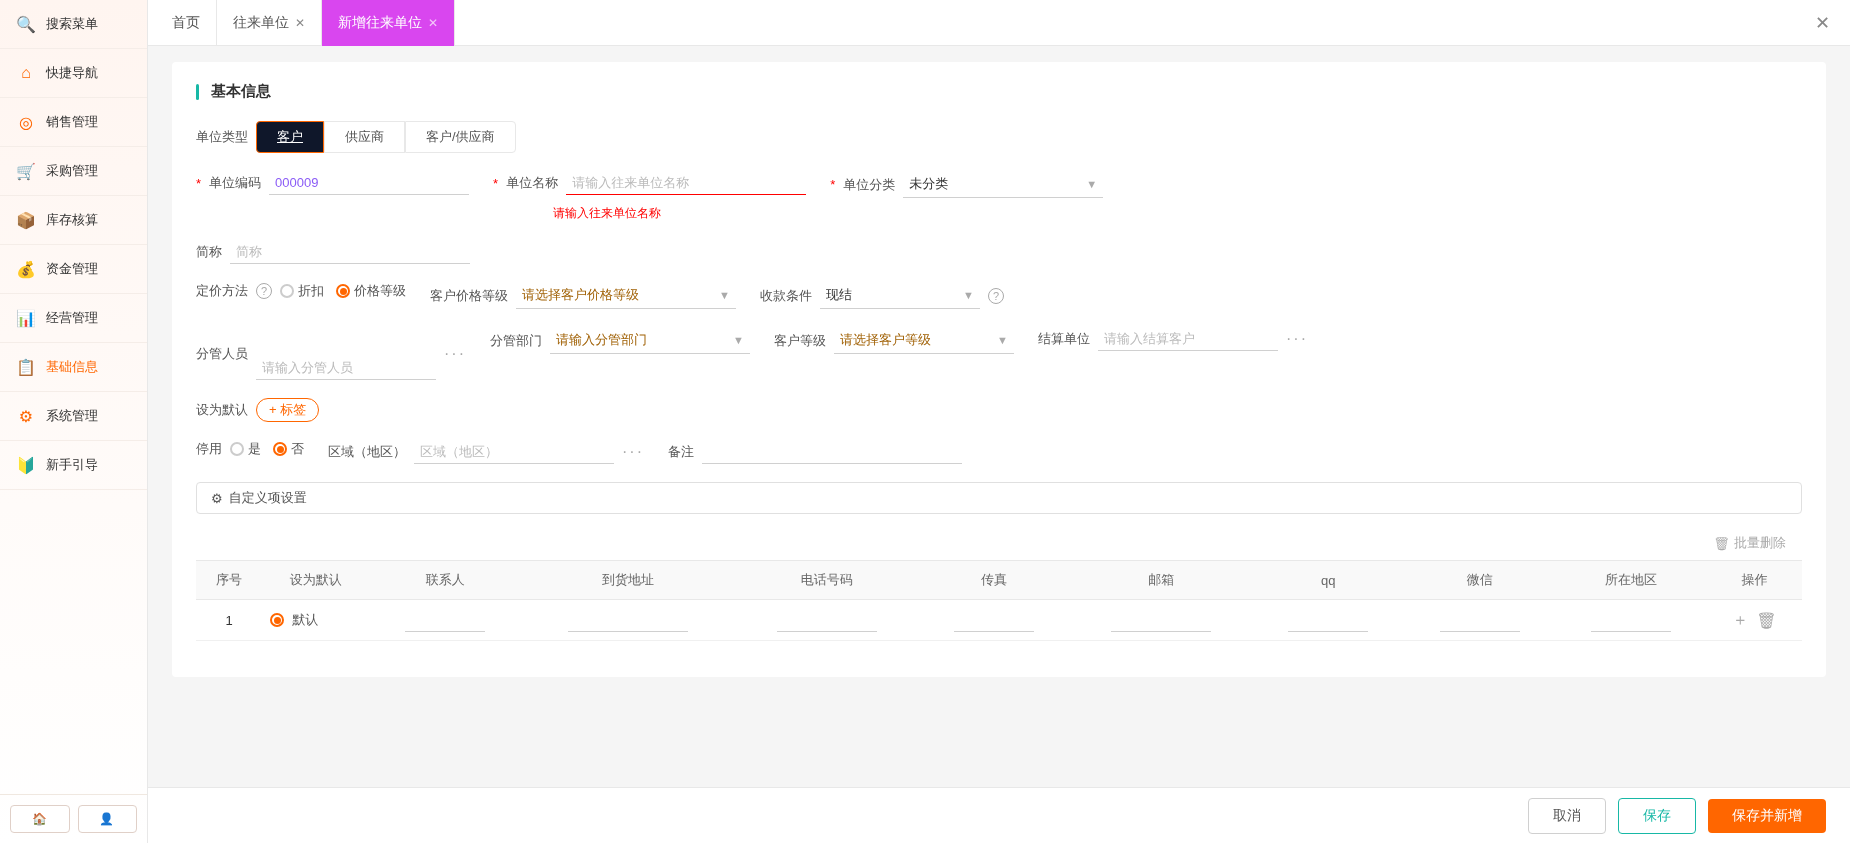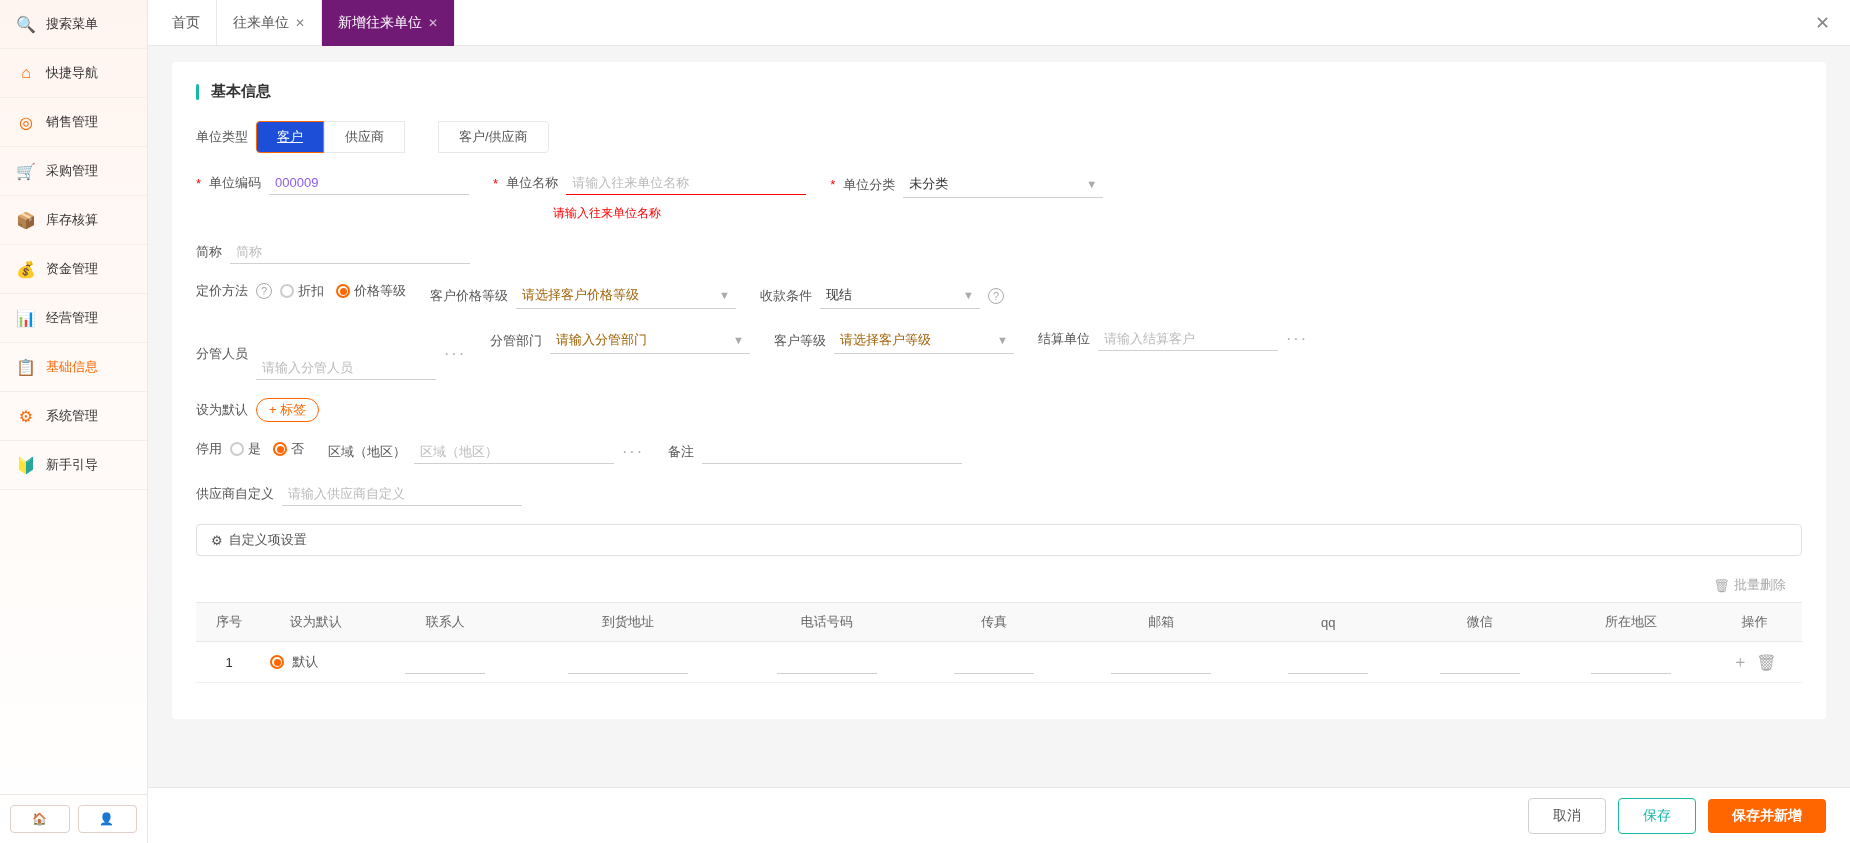--- a/index.html
+++ b/index.html
@@ -48,21 +48,21 @@
       padding: 0 16px;
       height: 46px;
       cursor: pointer;
       font-size: 14px;
       color: #555;
       border-right: 1px solid #e8e8e8;
       gap: 6px;
       white-space: nowrap;
     }
     .tab.active {
-      background: #701a75;
+      background: #d946ef;
       color: #fff;
     }
     .tab .close-x { font-size: 12px; color: inherit; opacity: 0.7; }
     .tab.active .close-x { color: #fff; }
     .tab-close-global { margin-left: auto; font-size: 18px; color: #888; cursor: pointer; padding: 0 12px; }
 
     
     .content { flex: 1; overflow-y: auto; background: #f5f5f5; padding: 16px 24px; }
 
     
@@ -73,22 +73,22 @@
     .unit-type-group { display: flex; gap: 0; }
     .unit-type-btn {
       padding: 6px 20px;
       border: 1px solid #e8e8e8;
       cursor: pointer;
       font-size: 13px;
       color: #555;
       background: #fff;
     }
     .unit-type-btn:first-child { border-radius: 4px 0 0 4px; }
-    .unit-type-btn:last-child { border-radius: 0 4px 4px 0; margin-left: 33px; }
-    .unit-type-btn.active { background: #1d4ed8; color: #fff; border-color: #f60; text-decoration: underline; }
+    .unit-type-btn:last-child { border-radius: 0 4px 4px 0; }
+    .unit-type-btn.active { background: #0f172a; color: #fff; border-color: #f60; text-decoration: underline; }
 
     
     .form-row { display: flex; align-items: flex-start; gap: 24px; margin-bottom: 18px; flex-wrap: wrap; }
     .form-field { display: flex; align-items: center; gap: 8px; flex-shrink: 0; }
     .form-label { color: #555; font-size: 13px; white-space: nowrap; }
     .form-input {
       border: none;
       border-bottom: 1px solid #d0d0d0;
       padding: 4px 6px;
       font-size: 13px;
@@ -175,21 +175,20 @@
       font-size: 14px;
     }
     .btn-save-new {
       padding: 8px 24px;
       border: none;
       background: #f60;
       color: #fff;
       border-radius: 4px;
       cursor: pointer;
       font-size: 14px;
-      font-weight: bold;
     }
 
     
     .row-actions { display: flex; align-items: center; justify-content: center; gap: 8px; color: #aaa; }
     .row-action-icon { cursor: pointer; font-size: 16px; }
 
     .custom-settings-btn {
       display: flex;
       align-items: center;
       gap: 6px;
@@ -419,26 +418,20 @@
           <span class="form-label">区域（地区）</span>
           <input class="form-input" style="width: 200px;" placeholder="区域（地区）">
           <span class="more-btn">···</span>
         </div>
         <div class="form-field">
           <span class="form-label">备注</span>
           <input class="form-input" style="width: 260px;">
         </div>
       </div>
 
-      <div class="form-row">
-        <div class="form-field">
-          <span class="form-label">供应商自定义</span>
-          <input class="form-input" style="width: 240px;" placeholder="请输入供应商自定义">
-        </div>
-      </div>
 
       <div class="custom-settings-btn">
         <span>⚙</span>
         <span>自定义项设置</span>
       </div>
 
       <div class="table-section">
         <div class="table-toolbar">
           <div class="batch-delete-btn">
             <span>🗑</span>

